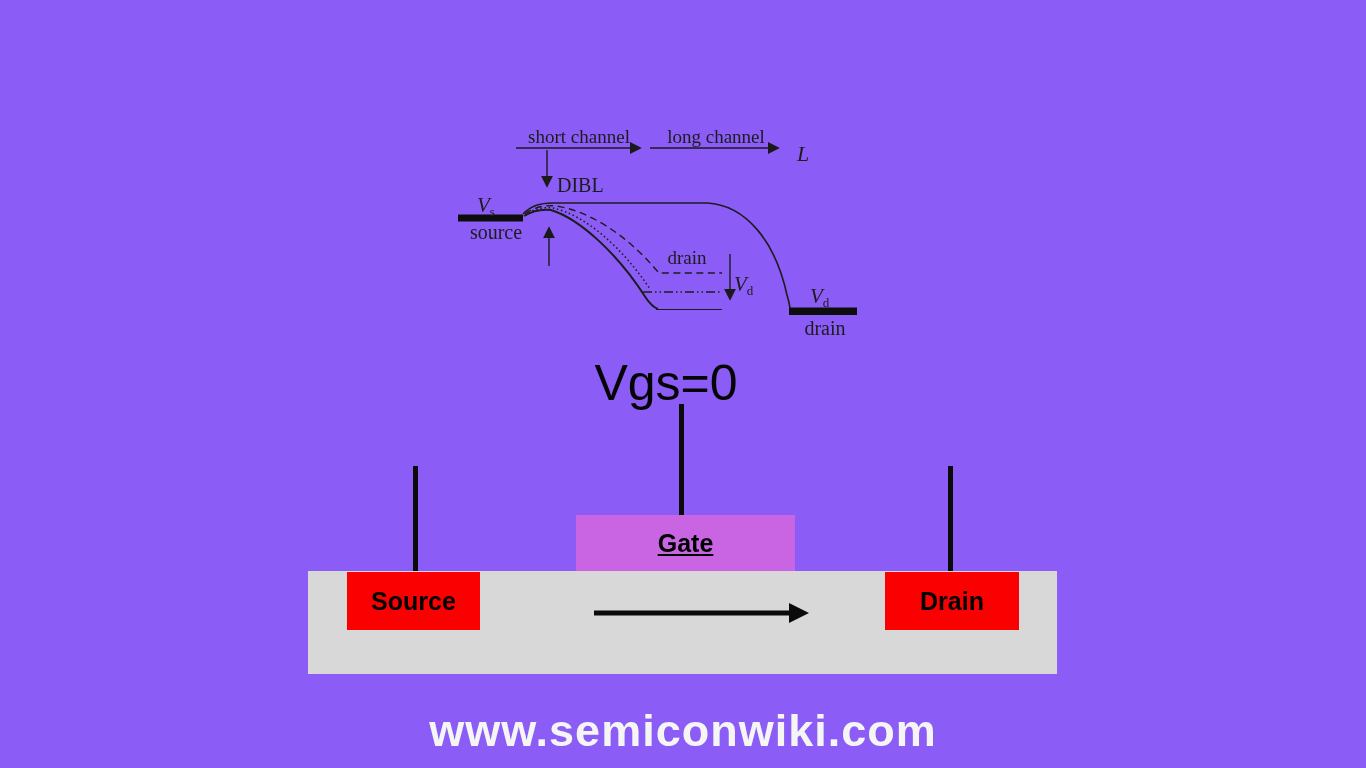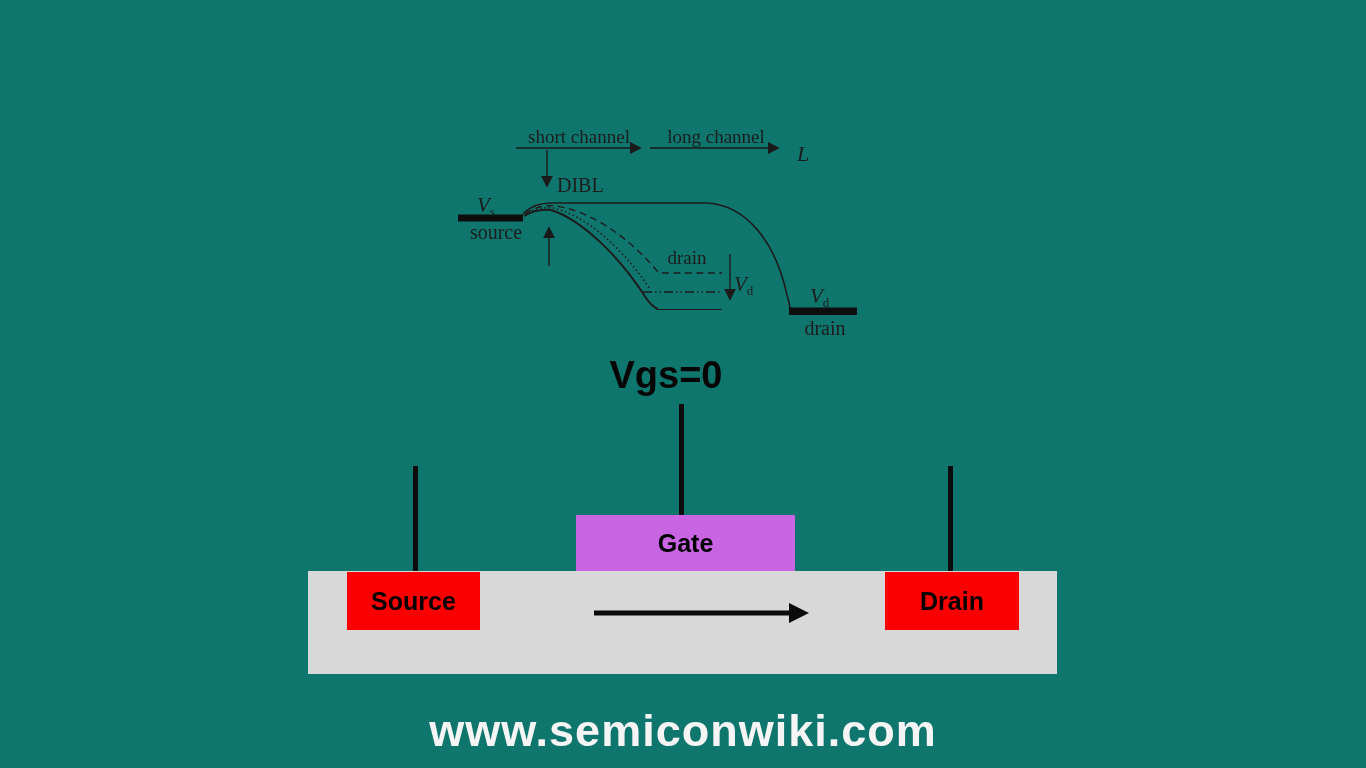--- a/index.html
+++ b/index.html
@@ -1,17 +1,17 @@
 <!DOCTYPE html>
 <html><head>
 <meta charset="utf-8">
 <style>
   html,body{margin:0;padding:0;background:#fff;}
   .canvas{
-    position:relative;width:1366px;height:768px;background:#0f766e;
+    position:relative;width:1366px;height:768px;background:#8b5cf6;
     overflow:hidden;font-family:"Liberation Sans",sans-serif;
   }
   
   .band-svg{position:absolute;left:440px;top:108px;width:460px;height:247px;}
   .band-svg text{fill:#1c1c1c;font-family:"Liberation Serif",serif;}
   .serif-label{font-size:19px;}
   .serif-label-lg{font-size:20px;}
   .sym-main{font-style:italic;font-size:21px;}
   .sym-sub{font-size:13px;}
   .axis-sym{font-style:italic;font-size:22px;}
@@ -19,25 +19,25 @@
   .vline{position:absolute;width:5px;background:#0b0b0b;}
   .vline-source{left:413px;top:466px;height:106px;}
   .vline-gate{left:679px;top:404px;height:112px;}
   .vline-drain{left:948px;top:466px;height:107px;}
   .substrate{position:absolute;left:308px;top:571px;width:749px;height:103px;}
   .contact{
     position:absolute;display:flex;align-items:center;justify-content:center;
     color:#000;font-weight:bold;font-size:25px;
   }
   .source-box{left:347px;top:572px;width:133px;height:58px;}
-  .gate-box{left:576px;top:515px;width:219px;height:56px;}
+  .gate-box{left:576px;top:515px;width:219px;height:56px;text-decoration:underline;}
   .drain-box{left:885px;top:572px;width:134px;height:58px;}
   .volt-label{
     position:absolute;width:200px;text-align:center;color:#050505;
-    font-weight:bold;font-size:38px;letter-spacing:0px;
+    font-weight:normal;font-size:50px;letter-spacing:0px;
   }
   .vgs{left:566px;top:354px;}
   .vds{left:840px;top:414px;}
   .channel-arrow-svg{position:absolute;left:590px;top:598px;width:225px;height:30px;}
   .watermark{
     position:absolute;left:0;top:705px;width:1366px;text-align:center;
     font-weight:bold;font-size:45px;letter-spacing:1px;
   }
 </style>
 </head>

